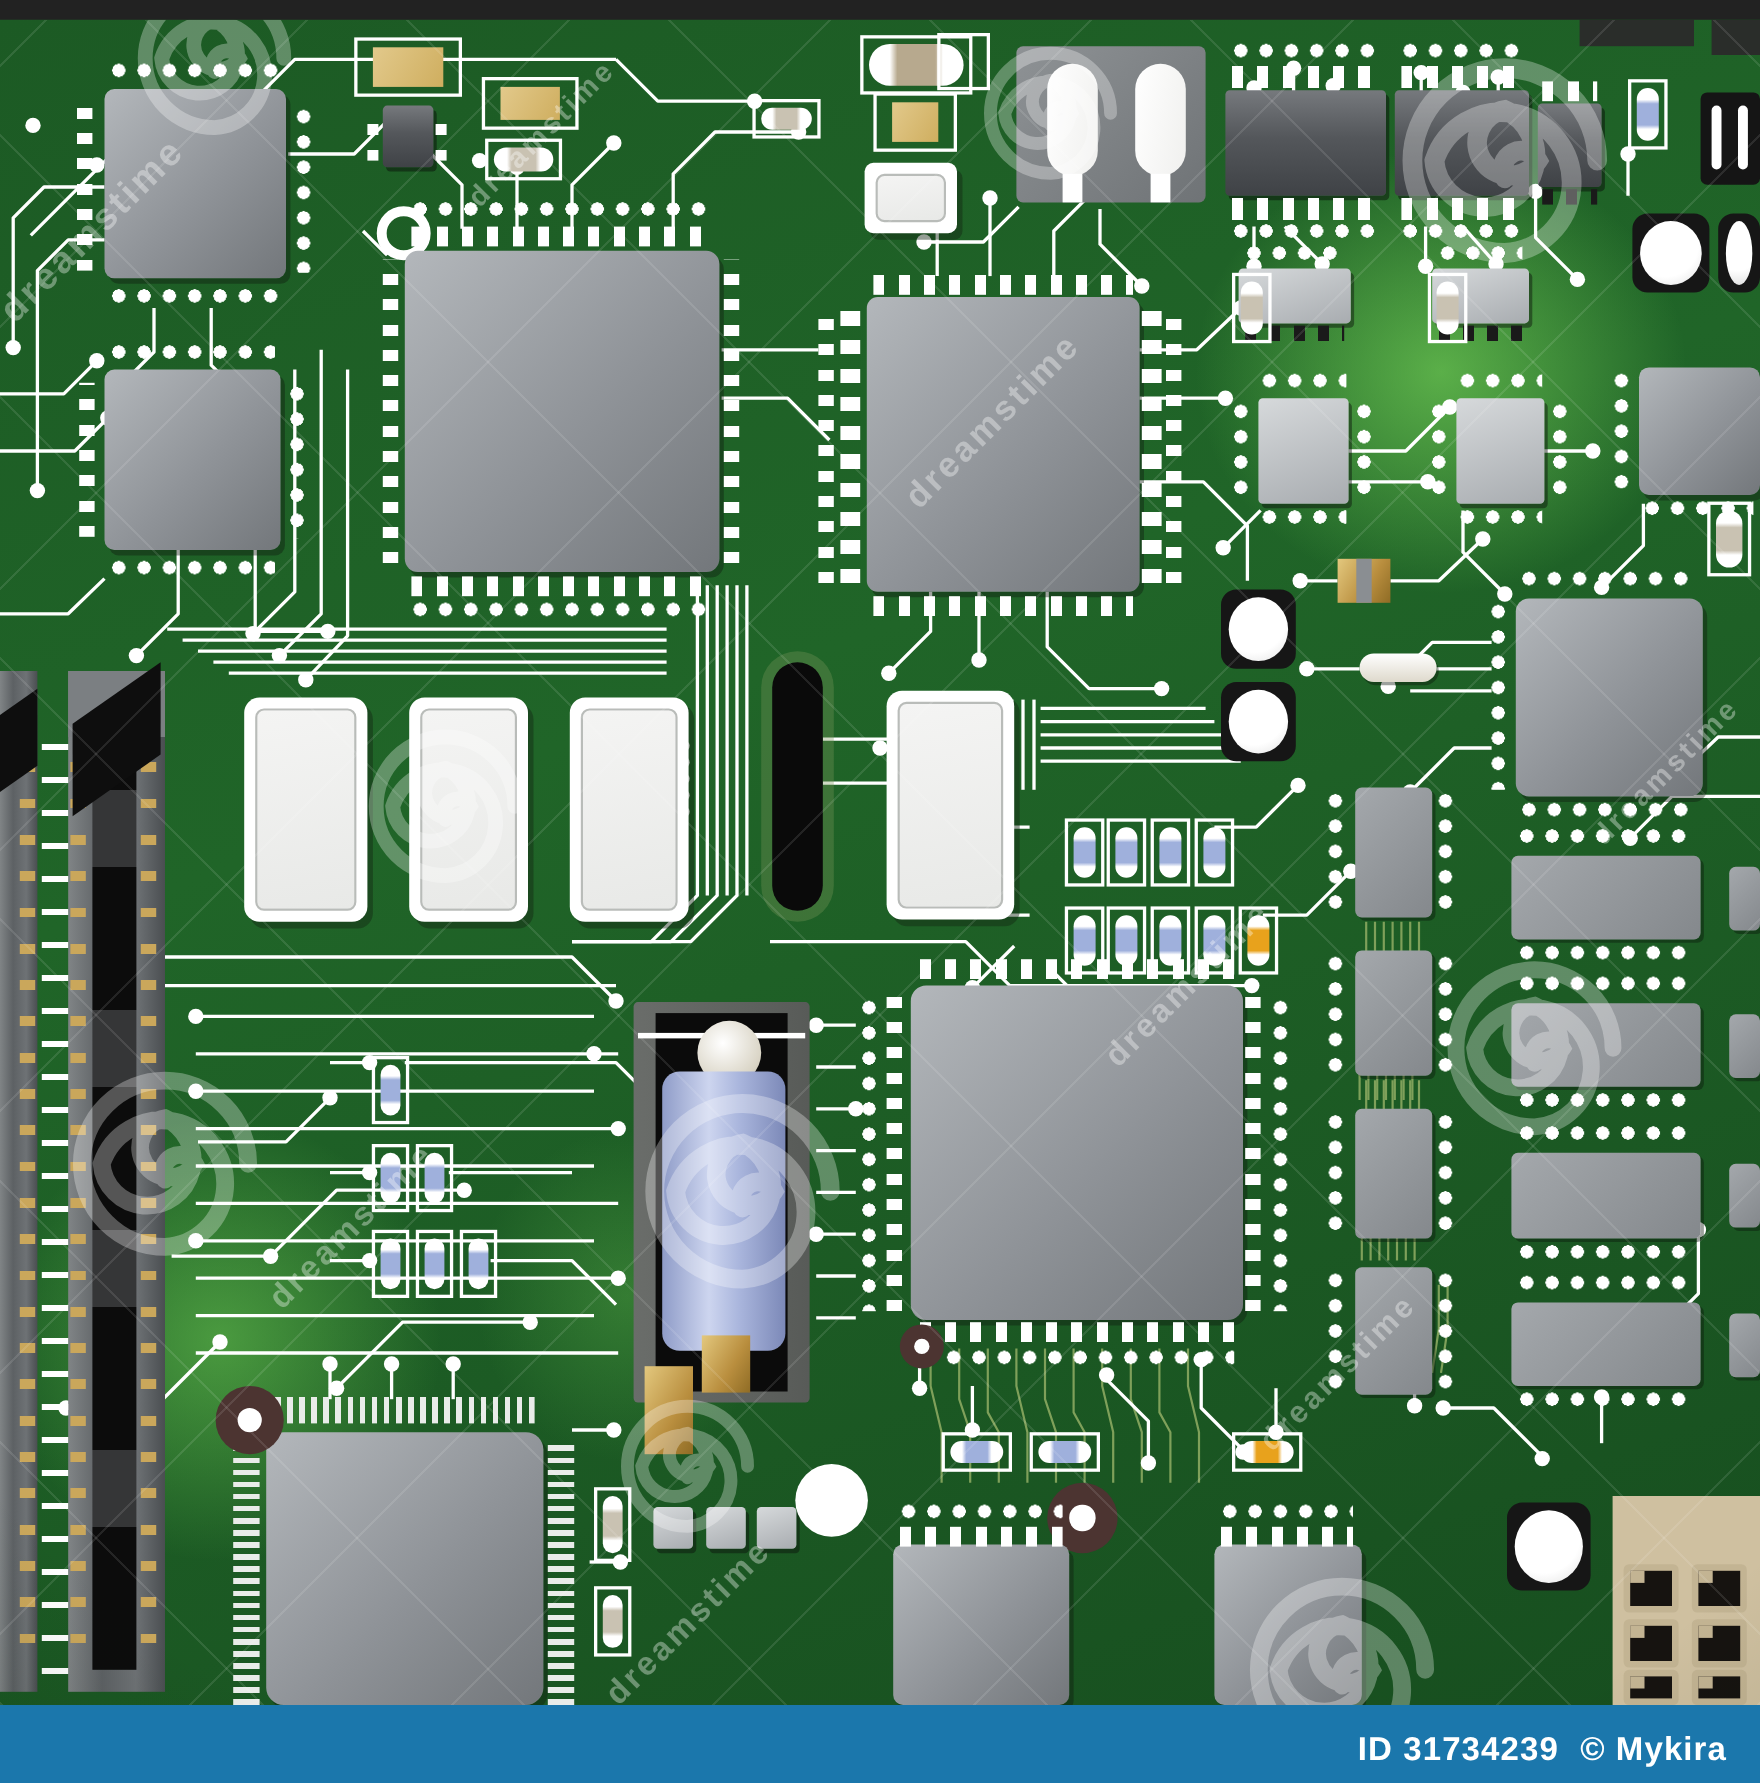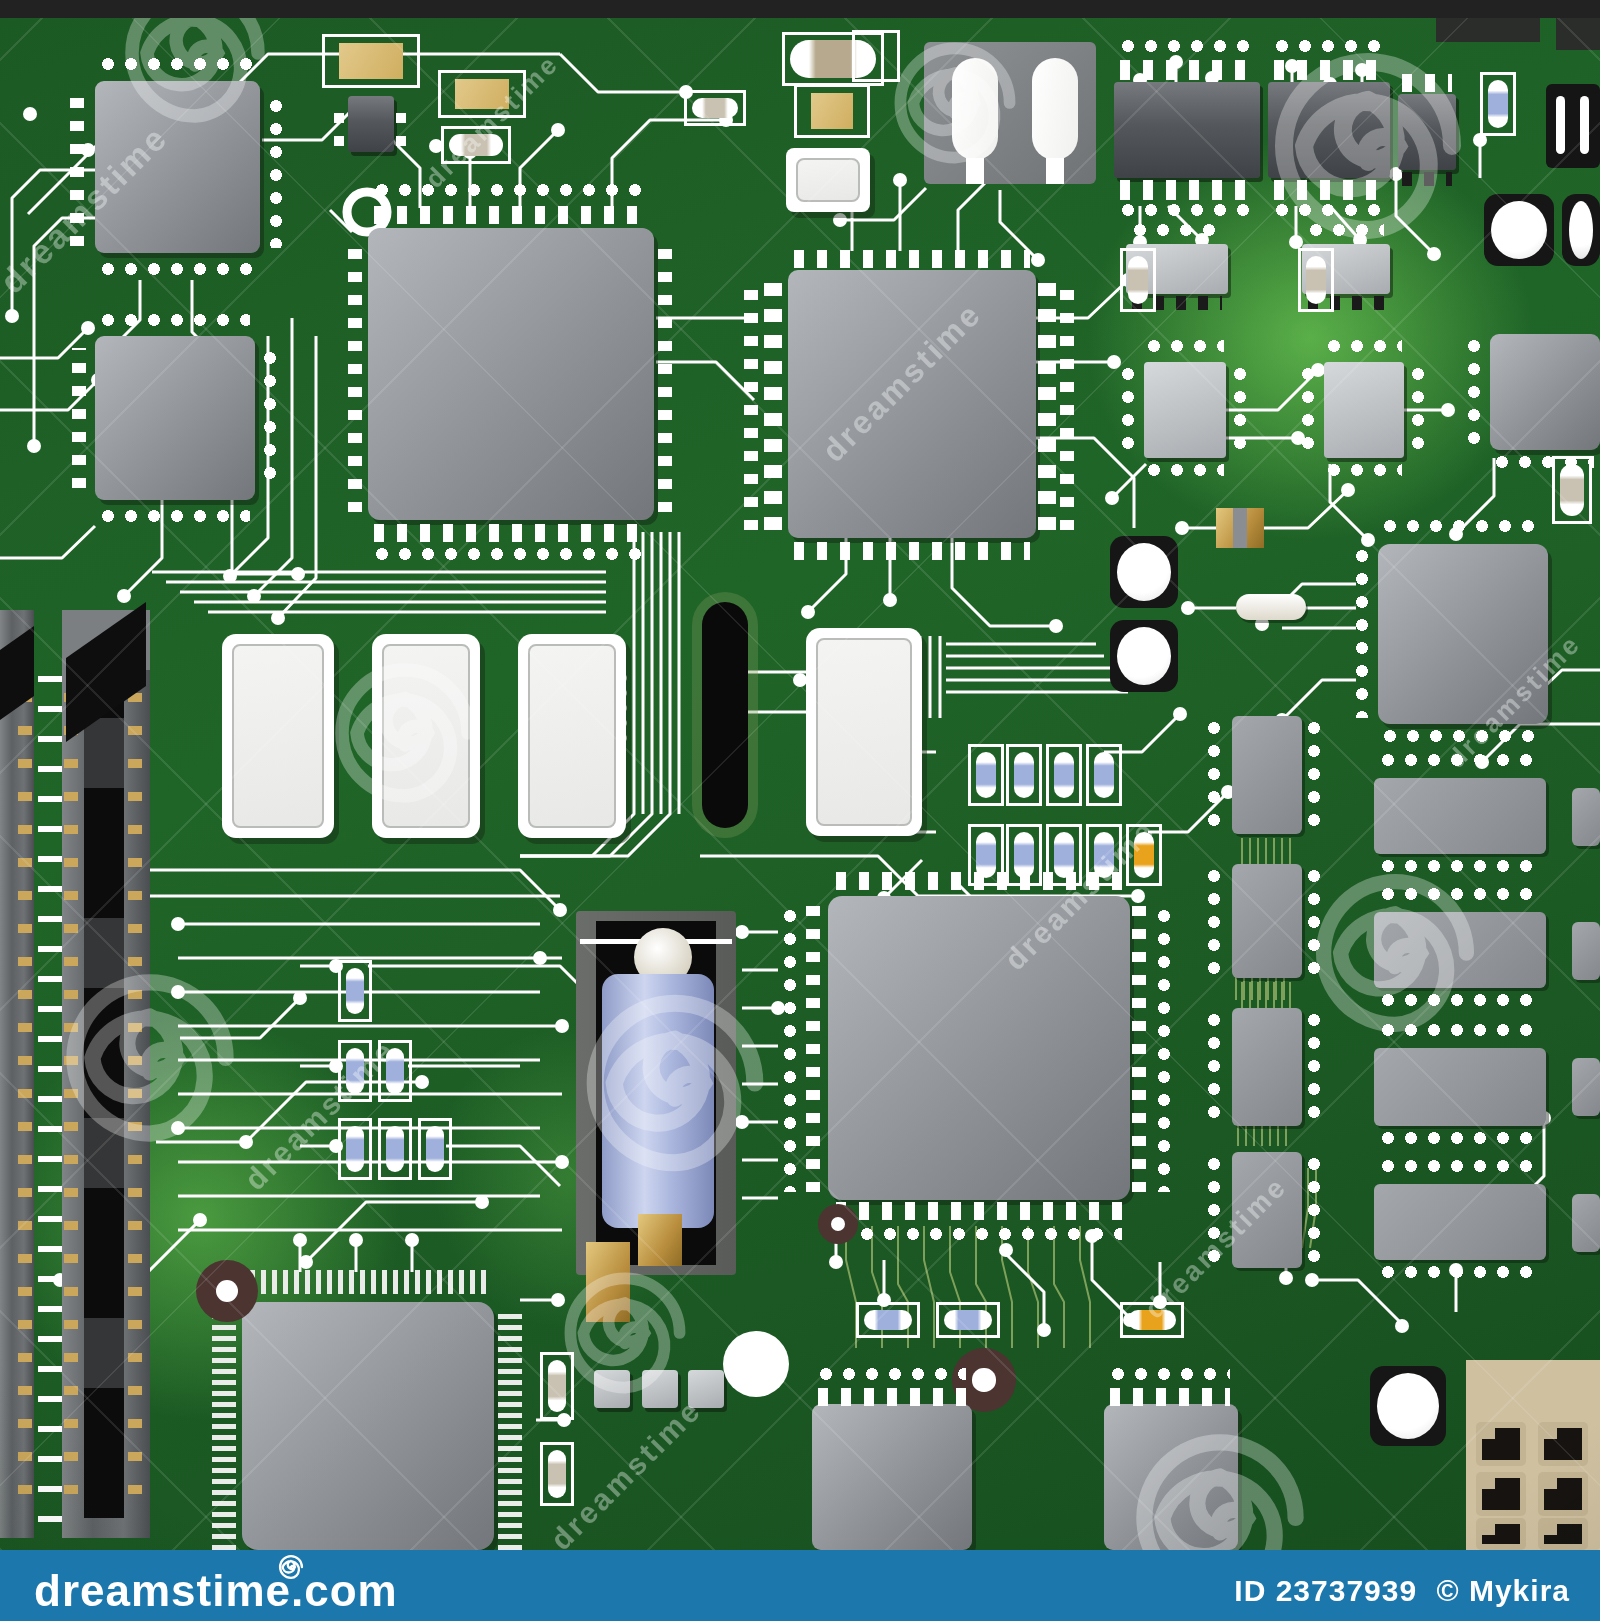--- a/index.html
+++ b/index.html
@@ -736,27 +736,21 @@
       </svg>
     <svg class="sp" style="left:890px;top:20px;" width="130" height="130">
         <use href="#spiral"></use>
       </svg>
     <svg class="sp" style="left:560px;top:1250px;" width="130" height="130">
         <use href="#spiral"></use>
       </svg>
   </div>
 
   <div class="footer">
-    <div class="brand">
-      <span>dreamstime.com</span>
-      <svg class="bsp" width="26" height="26">
-          <use href="#spiral"></use>
-        </svg>
-    </div>
     <div class="credit">
-      <span>ID 23737939</span>
+      <span>ID 31734239</span>
       <span>© Mykira</span>
     </div>
   </div>
 </div>
 
 
 
 
 </body></html>

